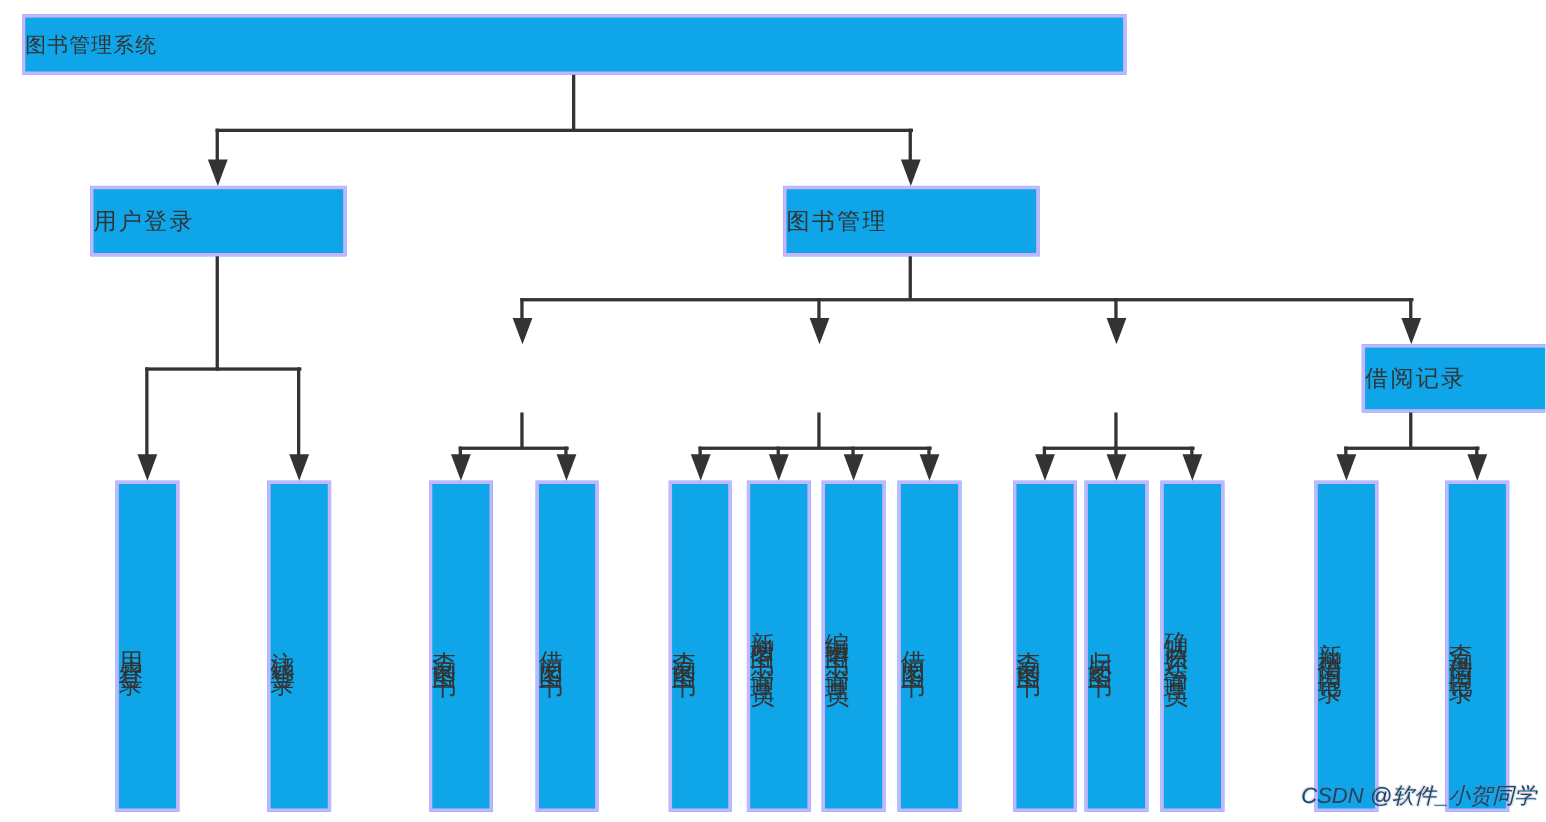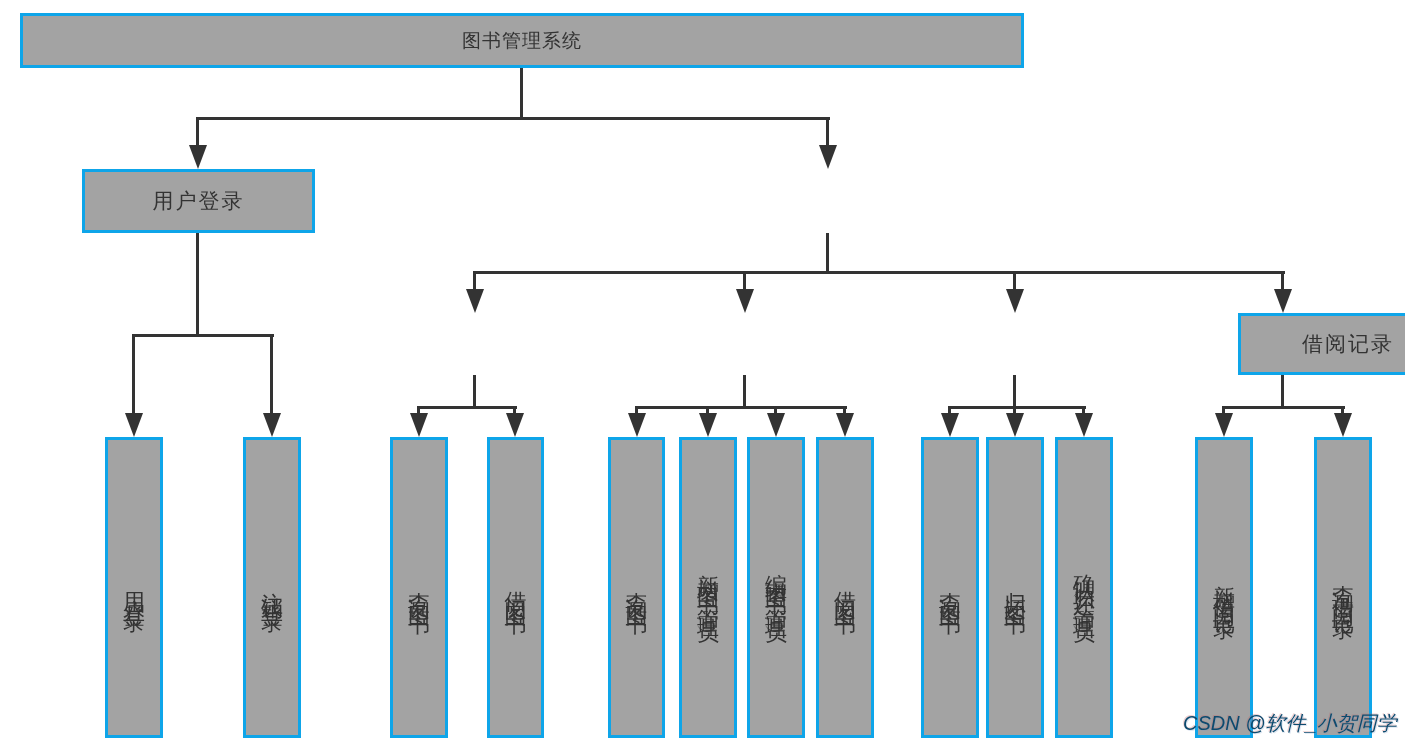--- a/index.html
+++ b/index.html
@@ -8,25 +8,24 @@
     width: 1405px;
     height: 747px;
     background: #ffffff;
     font-family: "Liberation Sans", "DejaVu Sans", sans-serif;
     color: #333333;
     overflow: hidden;
   }
   .node {
     position: absolute;
     box-sizing: border-box;
-    border: 3px solid #0ea5e9;
-    background: #a3a3a3;
+    border: 3px solid #c4b5fd;
+    background: #0ea5e9;
     display: flex;
     align-items: center;
-    justify-content: center;
     text-align: center;
   }
   .root-box   { left: 20px;  top: 13px;  width: 1004px; height: 55px; font-size: 19px; letter-spacing: 1px; }
   .lvl2       { height: 64px; font-size: 21px; letter-spacing: 2px; }
   .lvl3       { height: 62px; font-size: 21px; letter-spacing: 2px; }
   .leaf       { top: 437px; height: 301px; border-width: 3px; font-size: 22px; }
   .leaf .vtxt {
     writing-mode: vertical-rl;
     text-orientation: mixed;
     letter-spacing: 7px;
@@ -78,20 +77,23 @@
 <body>
 
 <div class="canvas">
 
   <div class="node root-box">
     <span>图书管理系统</span>
   </div>
 
   <div class="node lvl2 b-user">
     <span>用户登录</span>
+  </div>
+  <div class="node lvl2 b-book">
+    <span>图书管理</span>
   </div>
 
   <div class="node lvl3 b-record">
     <span>借阅记录</span>
   </div>
 
   <div class="node leaf l1">
     <span class="vtxt">用户登录</span>
   </div>
   <div class="node leaf l2">

